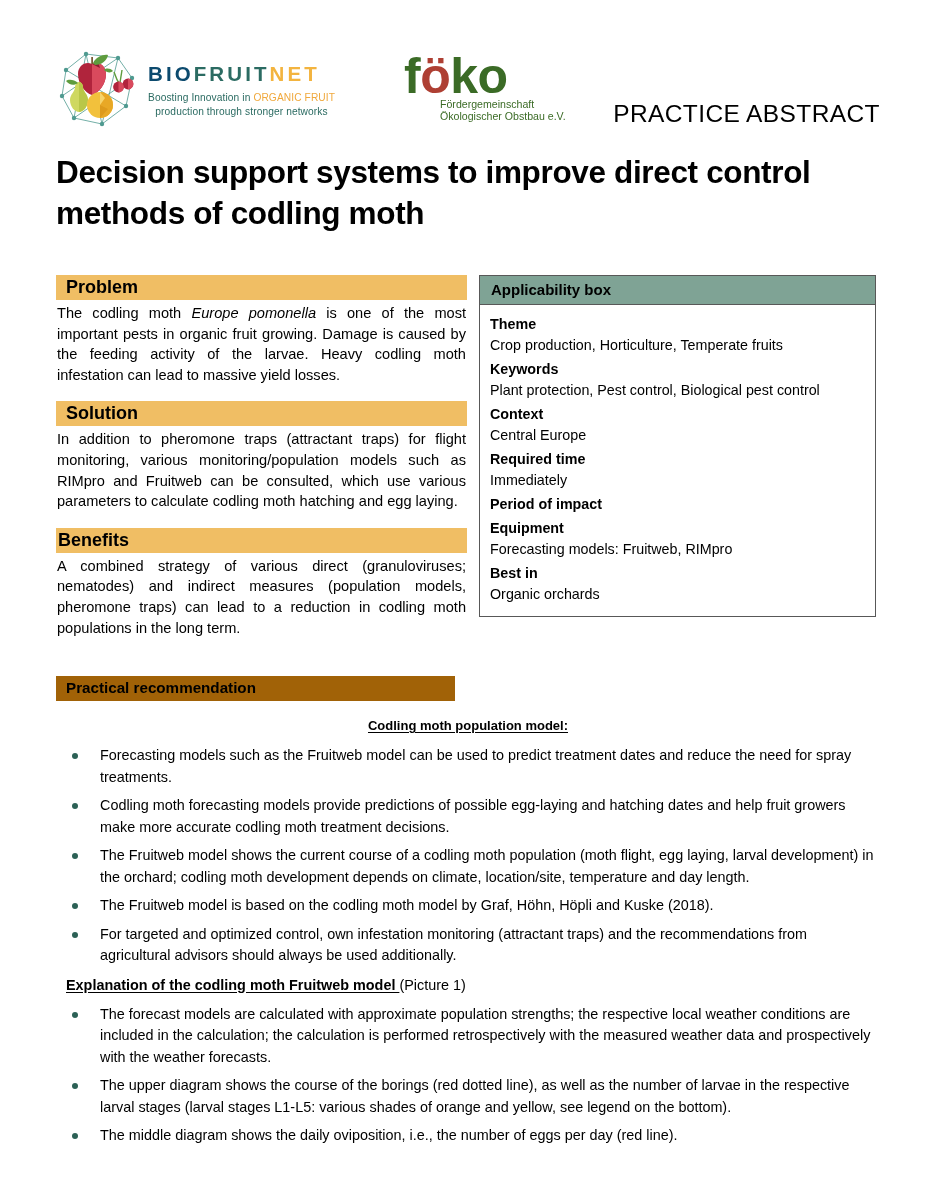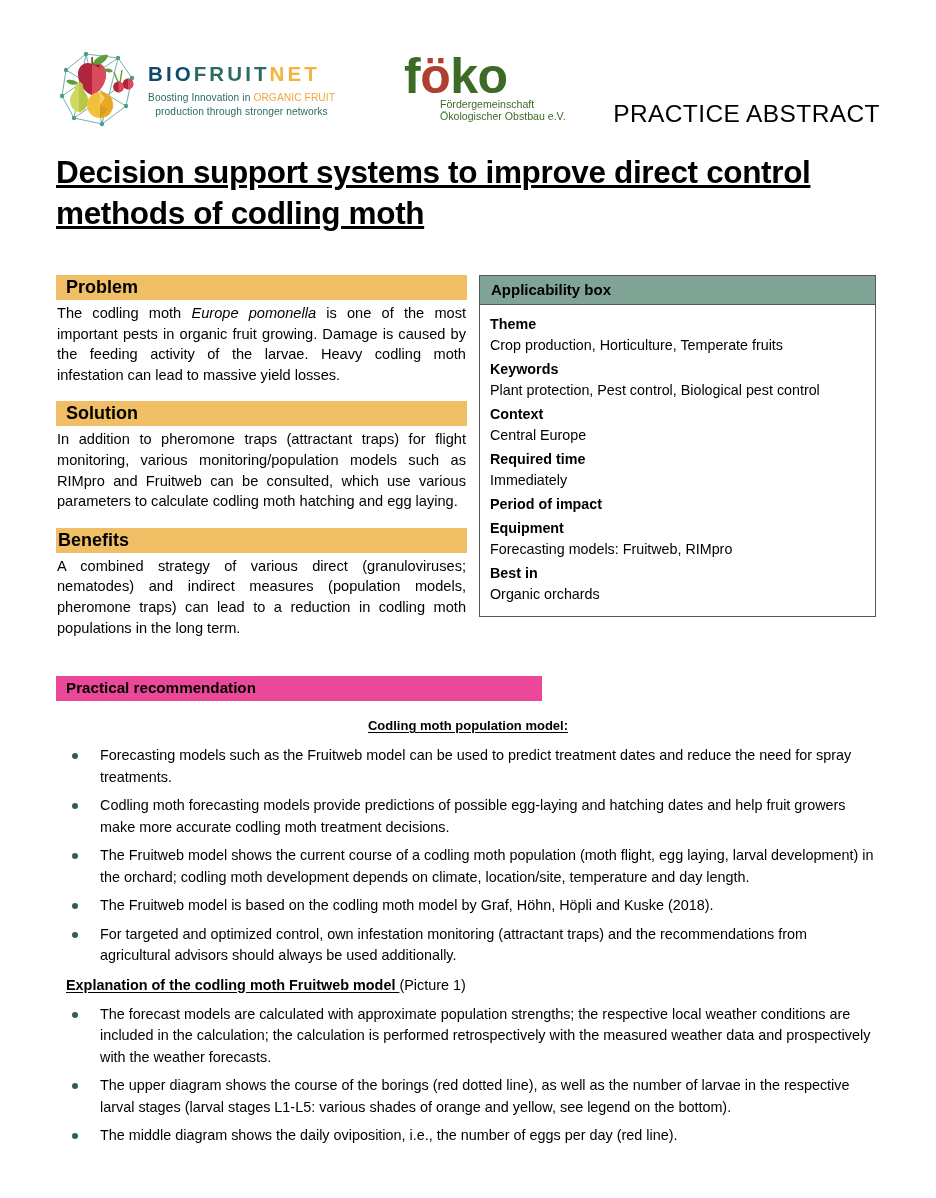--- a/index.html
+++ b/index.html
@@ -87,21 +87,20 @@
 
   
   .doc-title {
     margin: 0;
     padding: 0 56px;
     font-size: 31.5px;
     line-height: 41px;
     font-weight: 700;
     letter-spacing: -0.35px;
     width: 880px;
-    text-decoration: underline;
   }
   .title-pos { position: absolute; left: 0; top: 152px; }
 
   
   .cols {
     position: absolute;
     left: 0; top: 275px;
     width: 936px;
   }
   .col-left {
@@ -163,22 +162,22 @@
     white-space: nowrap;
   }
 
   
   .prac-wrap {
     position: absolute;
     left: 56px; top: 676px;
     width: 824px;
   }
   .prac-bar {
-    width: 486px;
-    background: #ec4899;
+    width: 399px;
+    background: #a16207;
     font-weight: 700;
     font-size: 15.2px;
     line-height: 22px;
     padding: 1px 0 2px 10px;
   }
   .sub-head {
     font-weight: 700;
     font-size: 13px;
     line-height: 22px;
     text-decoration: underline;

